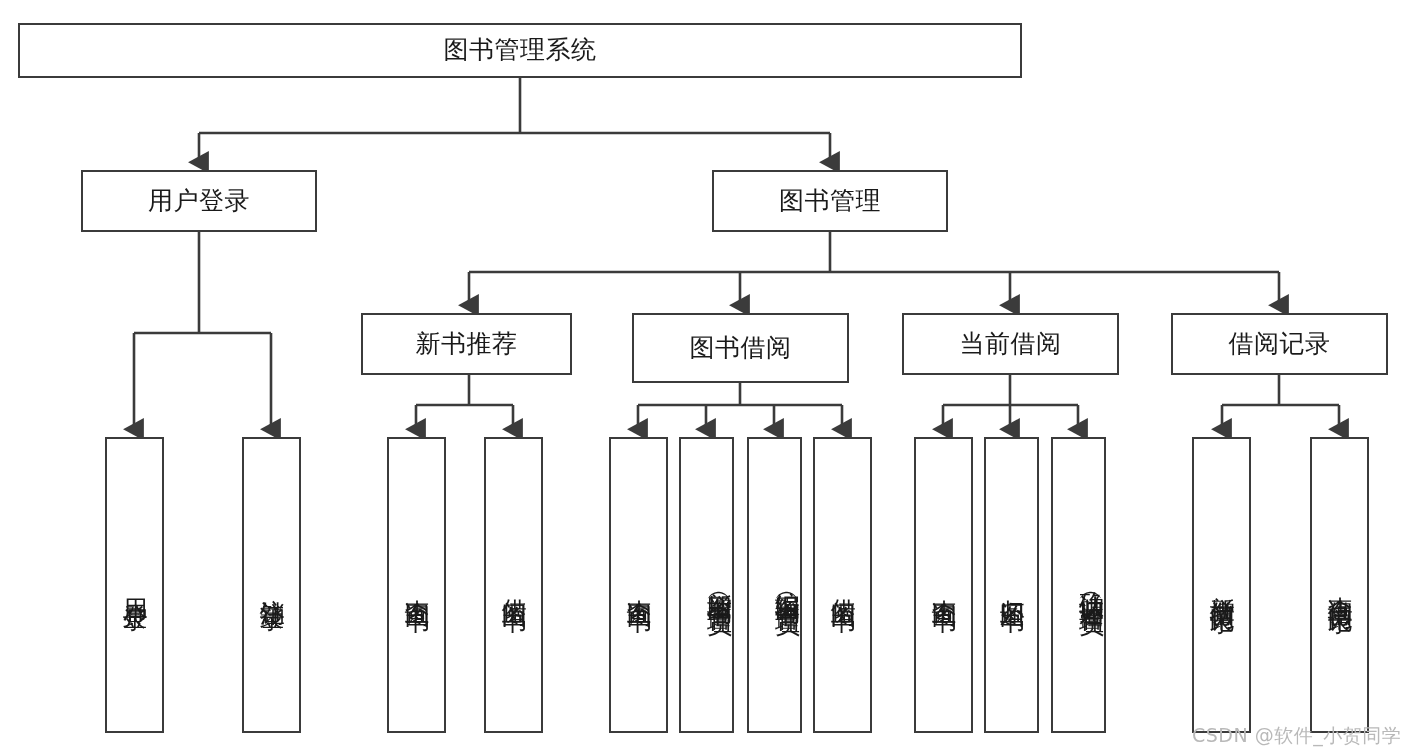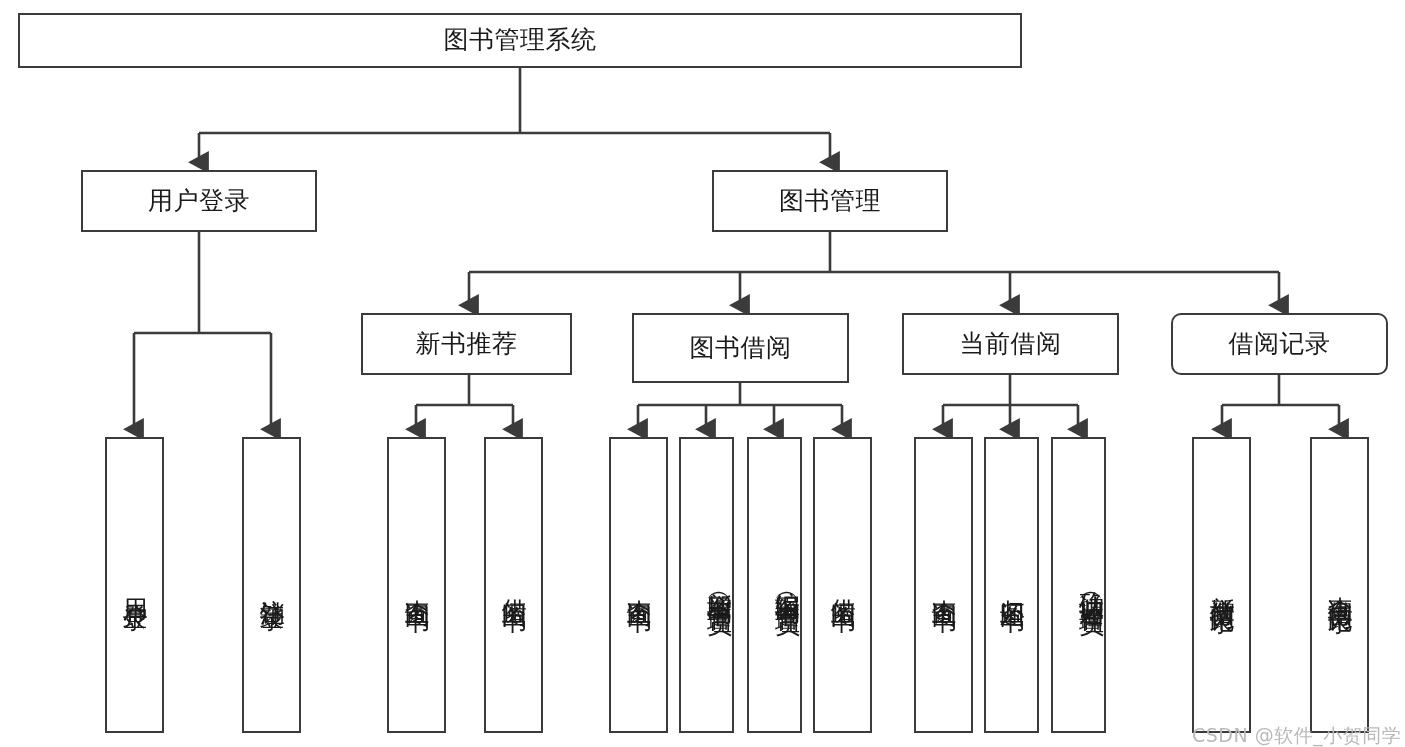--- a/index.html
+++ b/index.html
@@ -46,20 +46,21 @@
     font-size: 25px;
     letter-spacing: 3px;
     padding: 4px 0;
   }
   .node.vert.top {
     align-items: flex-start;
     justify-content: center;
   }
   .node.root {
     font-size: 25px;
+    margin-top: 10px;
   }
   .watermark {
     position: absolute;
     color: #b9b9b9;
     font-size: 19px;
     letter-spacing: 0.5px;
     white-space: nowrap;
     margin-top: 10px;
   }
 </style>
@@ -134,21 +135,21 @@
 
   <div class="node horiz" style="left:361px; top:313px; width:211px; height:62px;">
     <span>新书推荐</span>
   </div>
   <div class="node horiz" style="left:632px; top:313px; width:217px; height:70px;">
     <span>图书借阅</span>
   </div>
   <div class="node horiz" style="left:902px; top:313px; width:217px; height:62px;">
     <span>当前借阅</span>
   </div>
-  <div class="node horiz" style="left:1171px; top:313px; width:217px; height:62px;border-radius:10px;">
+  <div class="node horiz" style="left:1171px; top:313px; width:217px; height:62px;">
     <span>借阅记录</span>
   </div>
 
   <div class="node vert" style="left:105px; top:437px; width:59px; height:296px;">
     <span>用户登录</span>
   </div>
   <div class="node vert" style="left:242px; top:437px; width:59px; height:296px;">
     <span>注销登录</span>
   </div>
 

